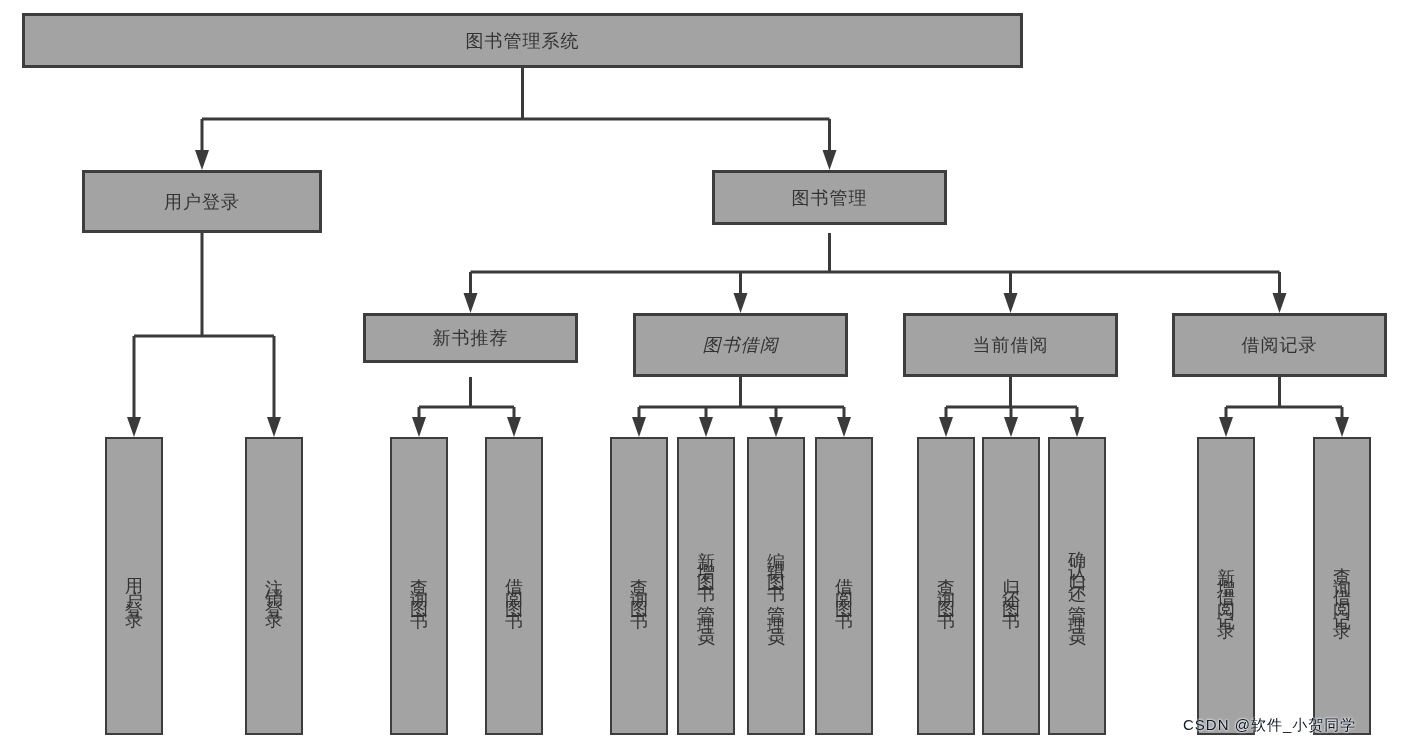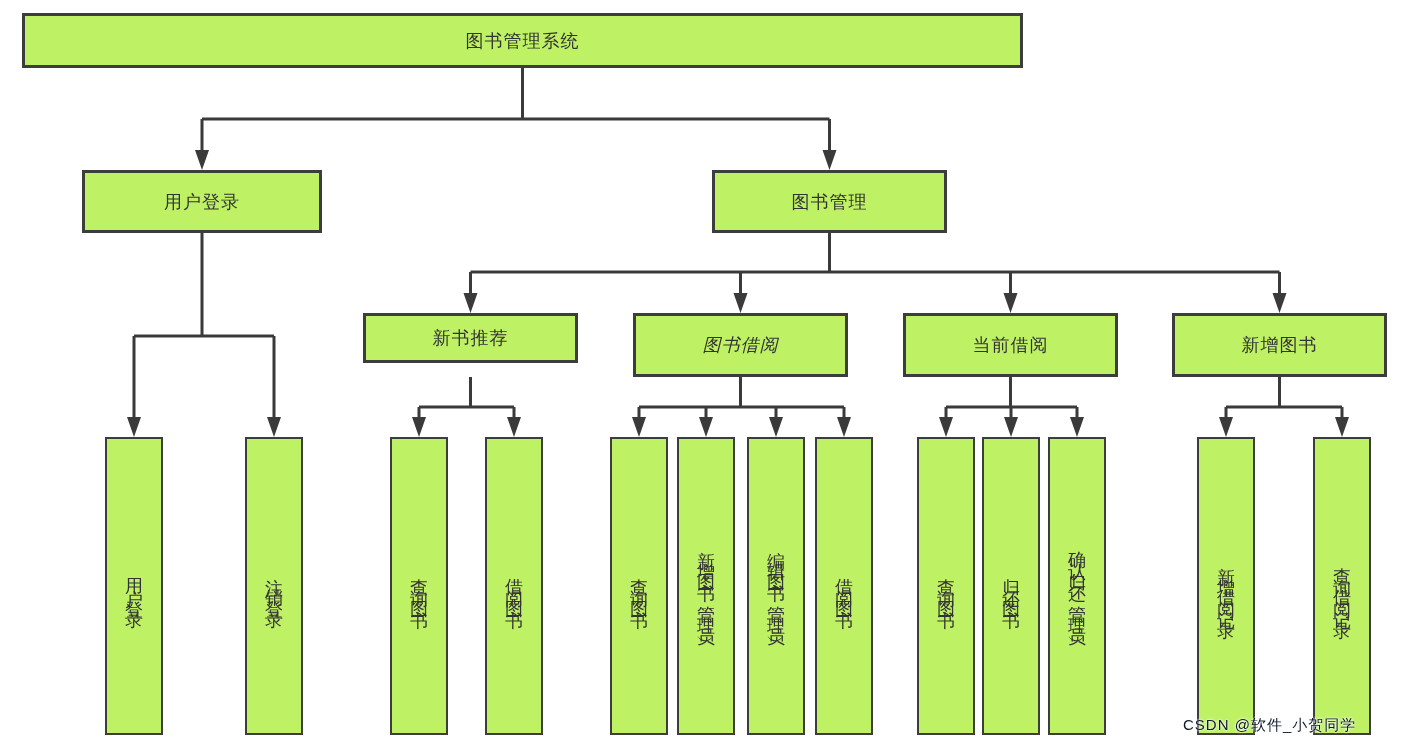--- a/index.html
+++ b/index.html
@@ -29,21 +29,21 @@
     stroke-width: 3;
   }
   .connector-layer polygon {
     fill: #3a3a3a;
     stroke: none;
   }
   .box {
     position: absolute;
     box-sizing: border-box;
     border: 3px solid #3d3d3d;
-    background: #bef264;
+    background: #a3a3a3;
     display: flex;
     align-items: center;
     justify-content: center;
     color: #333333;
     font-size: 18px;
     letter-spacing: 1px;
     white-space: nowrap;
   }
   .leaf {
     border-width: 2.5px;
@@ -122,35 +122,35 @@
     </g>
   </svg>
 
   <div class="box" style="left:22px;top:13px;width:1001px;height:55px;">
     <span>图书管理系统</span>
   </div>
 
   <div class="box" style="left:82px;top:170px;width:240px;height:63px;">
     <span>用户登录</span>
   </div>
-  <div class="box" style="left:712px;top:170px;width:235px;height:63px;">
+  <div class="box" style="left:712px;top:170px;width:235px;height:55px;">
     <span>图书管理</span>
   </div>
 
   <div class="box" style="left:363px;top:313px;width:215px;height:50px;">
     <span>新书推荐</span>
   </div>
   <div class="box" style="left:633px;top:313px;width:215px;height:64px;font-style:italic;">
     <span>图书借阅</span>
   </div>
   <div class="box" style="left:903px;top:313px;width:215px;height:64px;">
     <span>当前借阅</span>
   </div>
   <div class="box" style="left:1172px;top:313px;width:215px;height:64px;">
-    <span>新增图书</span>
+    <span>借阅记录</span>
   </div>
 
   <div class="box leaf" style="left:105px;top:437px;width:58px;height:298px;">
     <span class="vtext">用户登录</span>
   </div>
   <div class="box leaf" style="left:245px;top:437px;width:58px;height:298px;">
     <span class="vtext">注销登录</span>
   </div>
 
   <div class="box leaf" style="left:390px;top:437px;width:58px;height:298px;">

